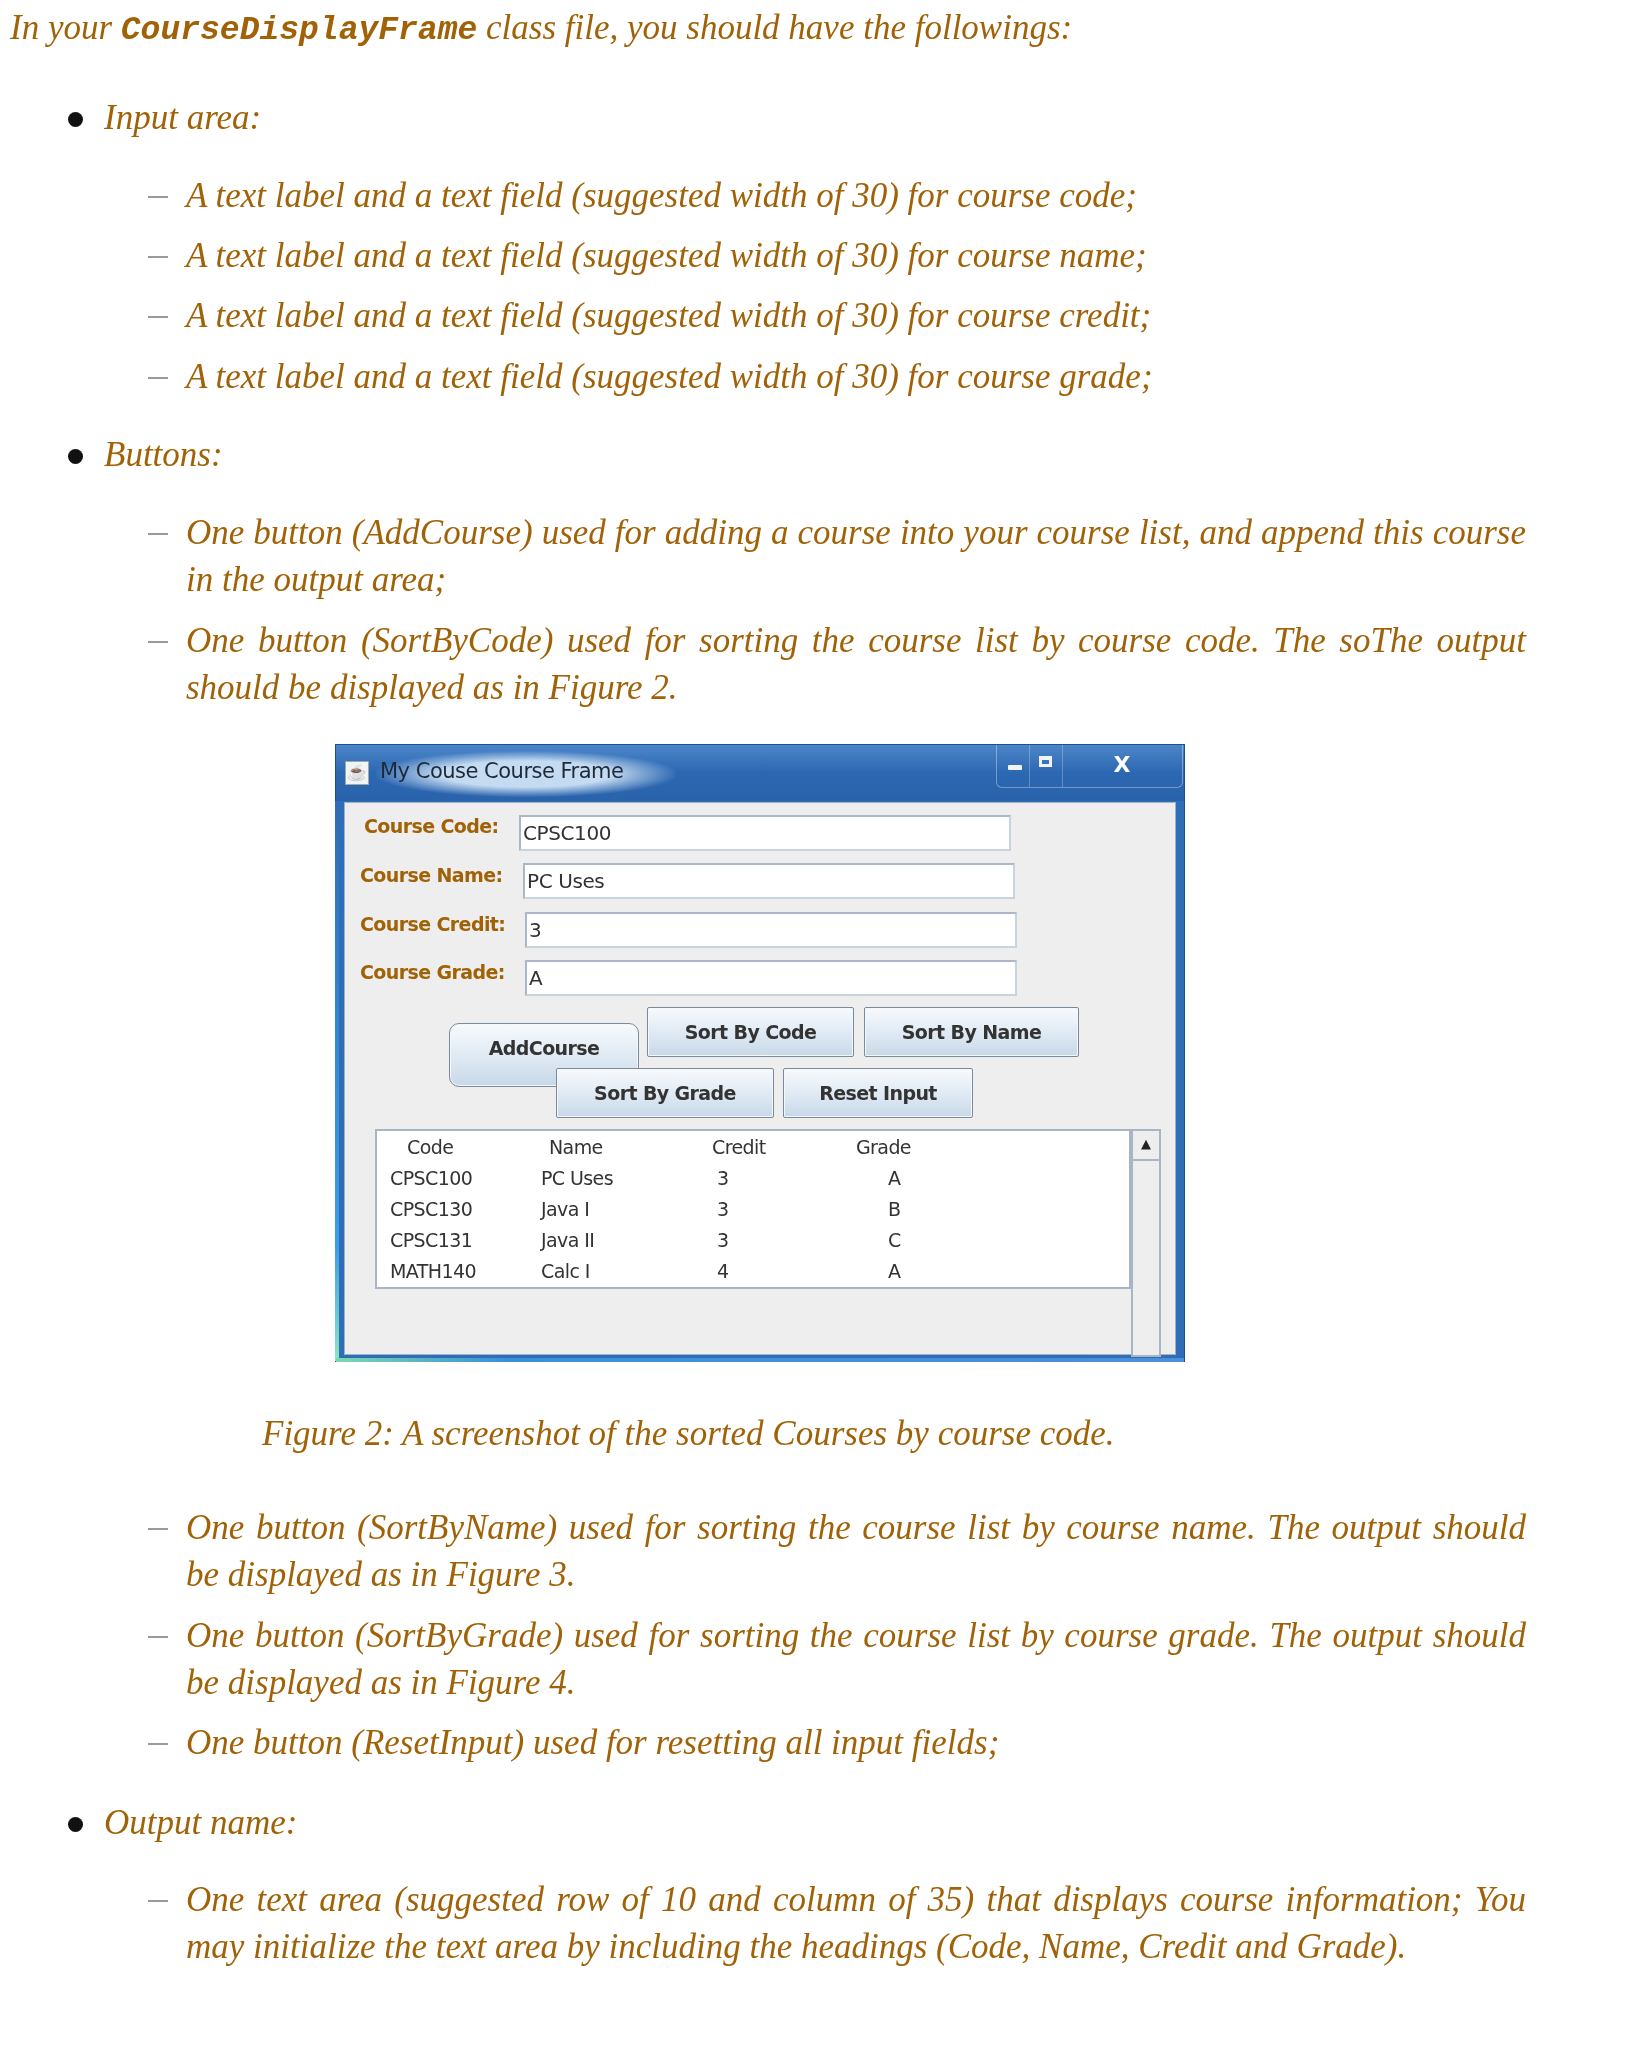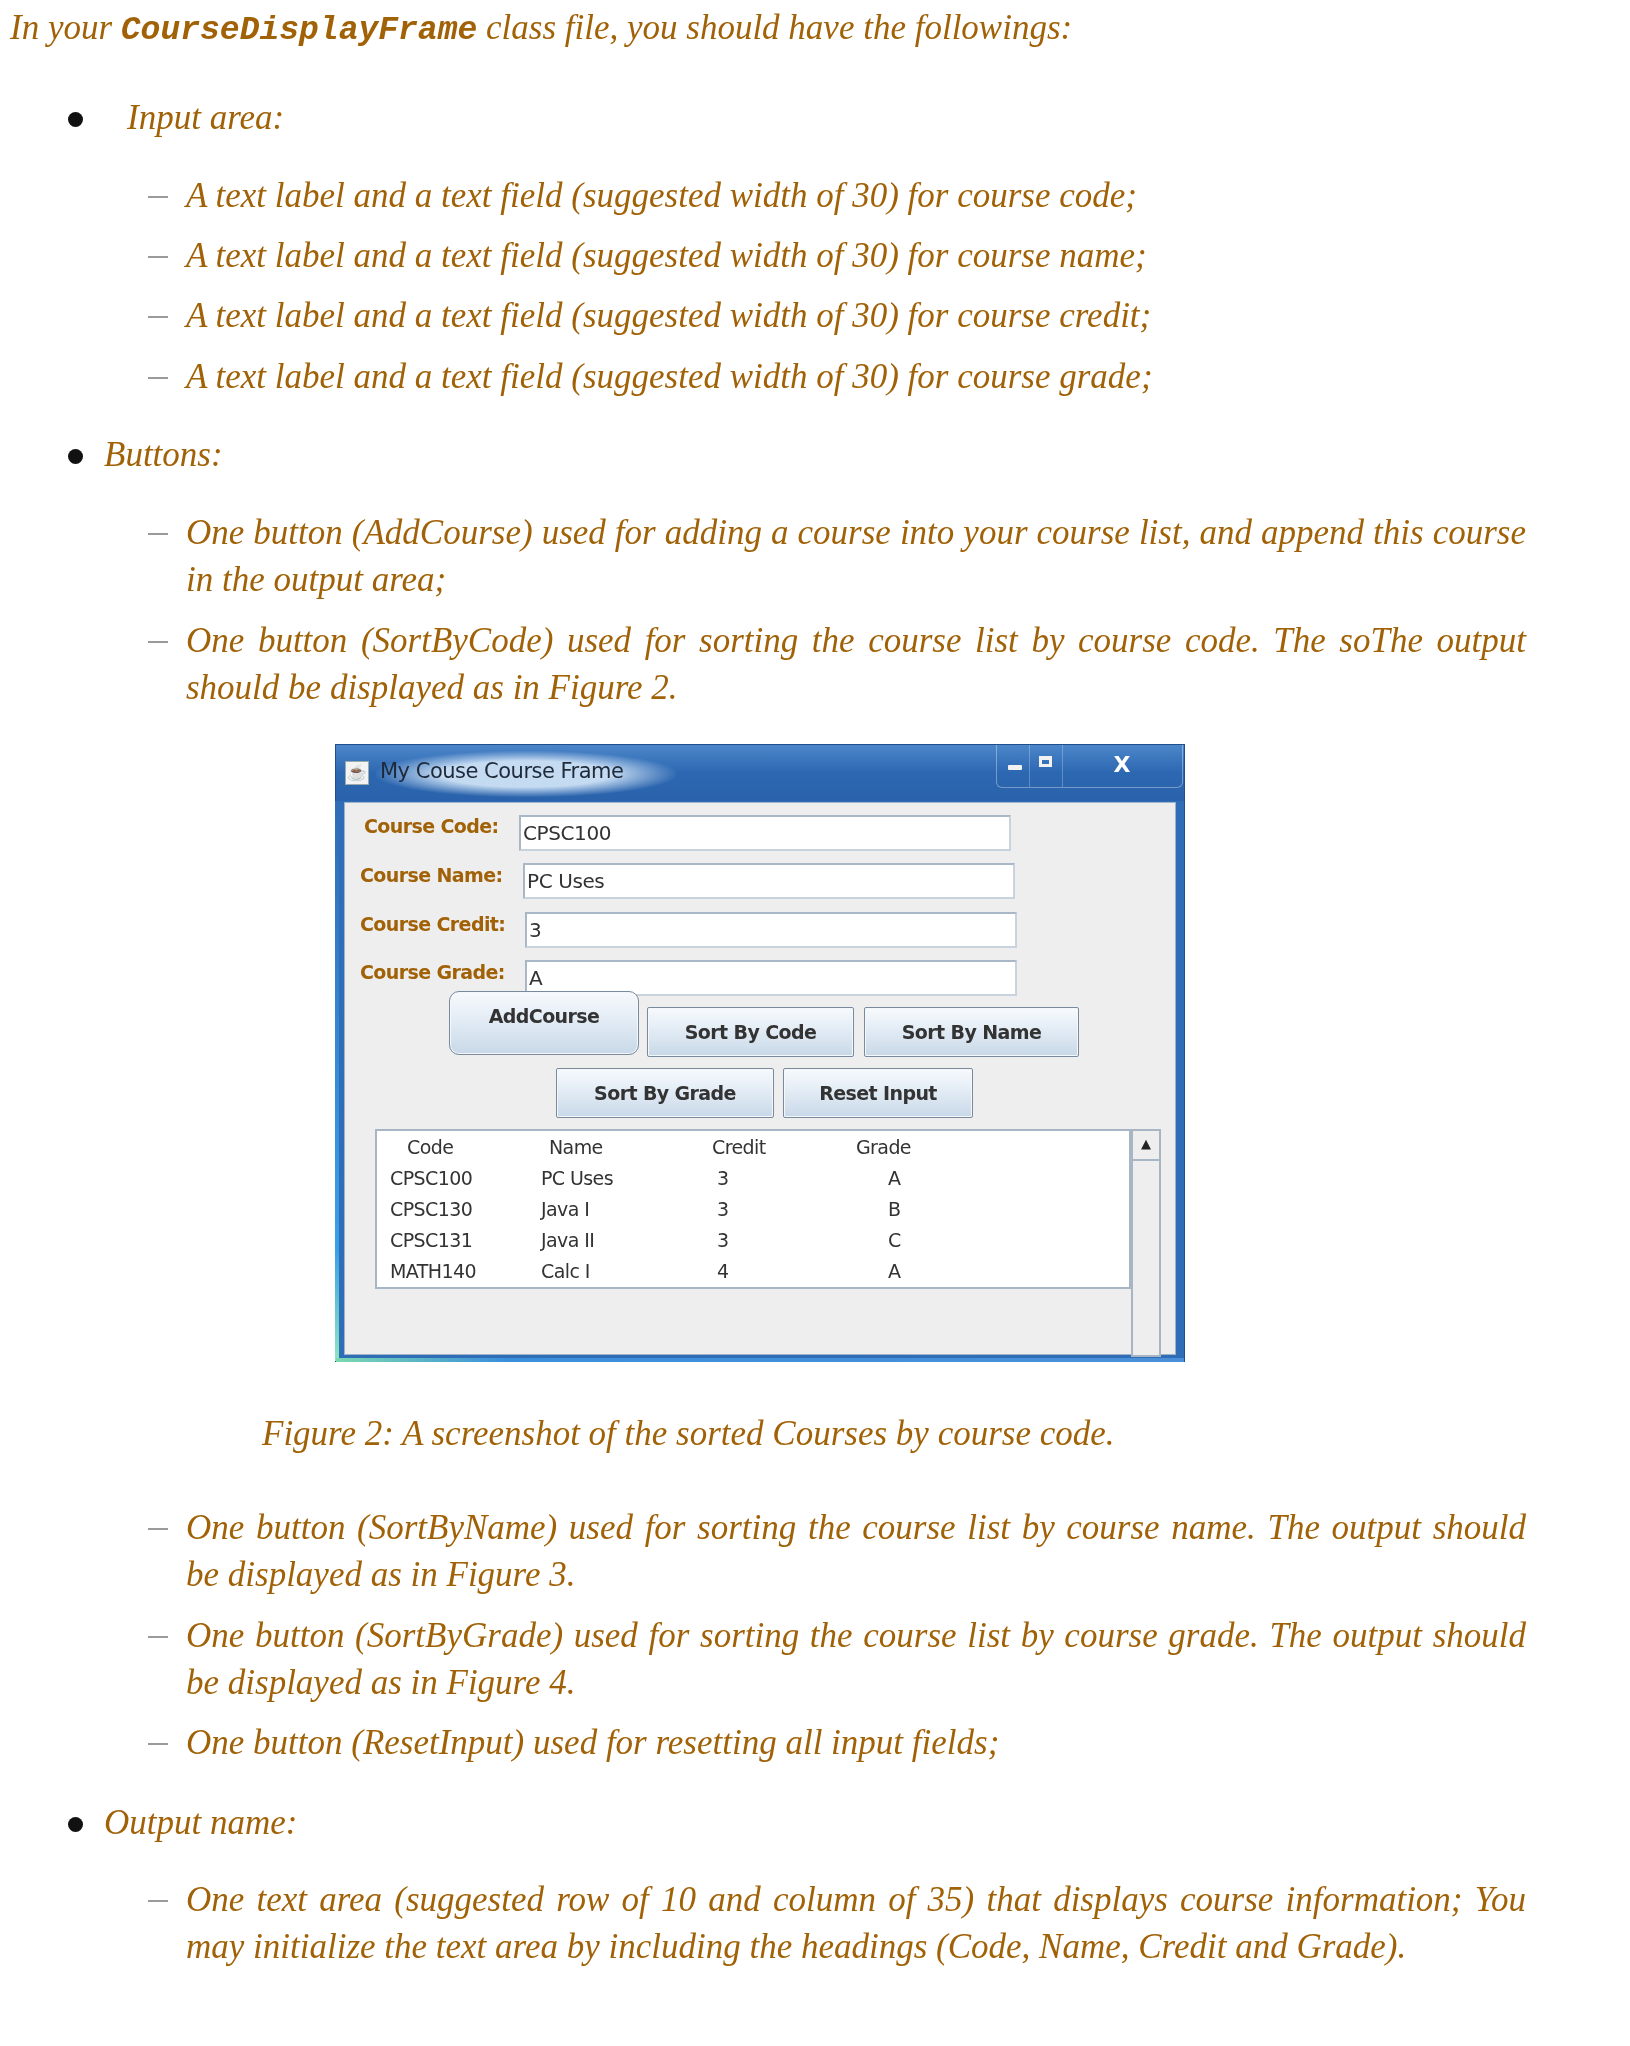--- a/index.html
+++ b/index.html
@@ -57,21 +57,21 @@
   .win-bottom { position:absolute; left:0; bottom:-1px; width:100%; height:4px; background:linear-gradient(90deg,#7ad8b0,#3a8fdc 20%,#4a90d8); }
 </style>
 </head>
 <body>
 
 <div class="abs doc line" style="left:10px; top:4px;">
   <span>In your </span><span class="mono">CourseDisplayFrame</span><span> class file, you should have the followings:</span>
 </div>
 
 <div class="bullet" style="left:68px; top:112px;"></div>
-<div class="abs doc line" style="left:104px; top:94px;margin-left:23px;">Input area:</div>
+<div class="abs doc line" style="left:104px; top:94px;">Input area:</div>
 
 <div class="dash" style="left:148px; top:196px;"></div>
 <div class="abs doc line" style="left:186px; top:172px;">A text label and a text field (suggested width of 30) for course code;</div>
 <div class="dash" style="left:148px; top:256px;"></div>
 <div class="abs doc line" style="left:186px; top:232px;">A text label and a text field (suggested width of 30) for course name;</div>
 <div class="dash" style="left:148px; top:316px;"></div>
 <div class="abs doc line" style="left:186px; top:292px;">A text label and a text field (suggested width of 30) for course credit;</div>
 <div class="dash" style="left:148px; top:377px;"></div>
 <div class="abs doc line" style="left:186px; top:353px;">A text label and a text field (suggested width of 30) for course grade;</div>
 
@@ -106,21 +106,21 @@
 
     <div class="lbl" style="left:15px; top:61px;">Course Name:</div>
     <input class="field" style="left: 178px; top: 60px; width: 492px; height: 36px;" value="PC Uses">
 
     <div class="lbl" style="left:15px; top:110px;">Course Credit:</div>
     <input class="field" style="left: 180px; top: 109px; width: 492px; height: 36px;" value="3">
 
     <div class="lbl" style="left:15px; top:158px;">Course Grade:</div>
     <input class="field" style="left: 180px; top: 157px; width: 492px; height: 36px;" value="A">
 
-    <div class="btn" style="left:104px; top:188px; width:190px; height:64px; line-height:48px;border-radius:10px;">AddCourse</div>
+    <div class="btn" style="left:104px; top:220px; width:190px; height:64px; line-height:48px;border-radius:10px;">AddCourse</div>
     <div class="btn" style="left:302px; top:204px; width:207px; height:50px; line-height:48px;">Sort By Code</div>
     <div class="btn" style="left:519px; top:204px; width:215px; height:50px; line-height:48px;">Sort By Name</div>
     <div class="btn" style="left:211px; top:265px; width:218px; height:50px; line-height:48px;">Sort By Grade</div>
     <div class="btn" style="left:438px; top:265px; width:190px; height:50px; line-height:48px;">Reset Input</div>
 
     <div class="textarea">
       <div class="ta-cell" style="left:30px; top:5px;">Code</div>
       <div class="ta-cell" style="left:172px; top:5px;">Name</div>
       <div class="ta-cell" style="left:335px; top:5px;">Credit</div>
       <div class="ta-cell" style="left:479px; top:5px;">Grade</div>

